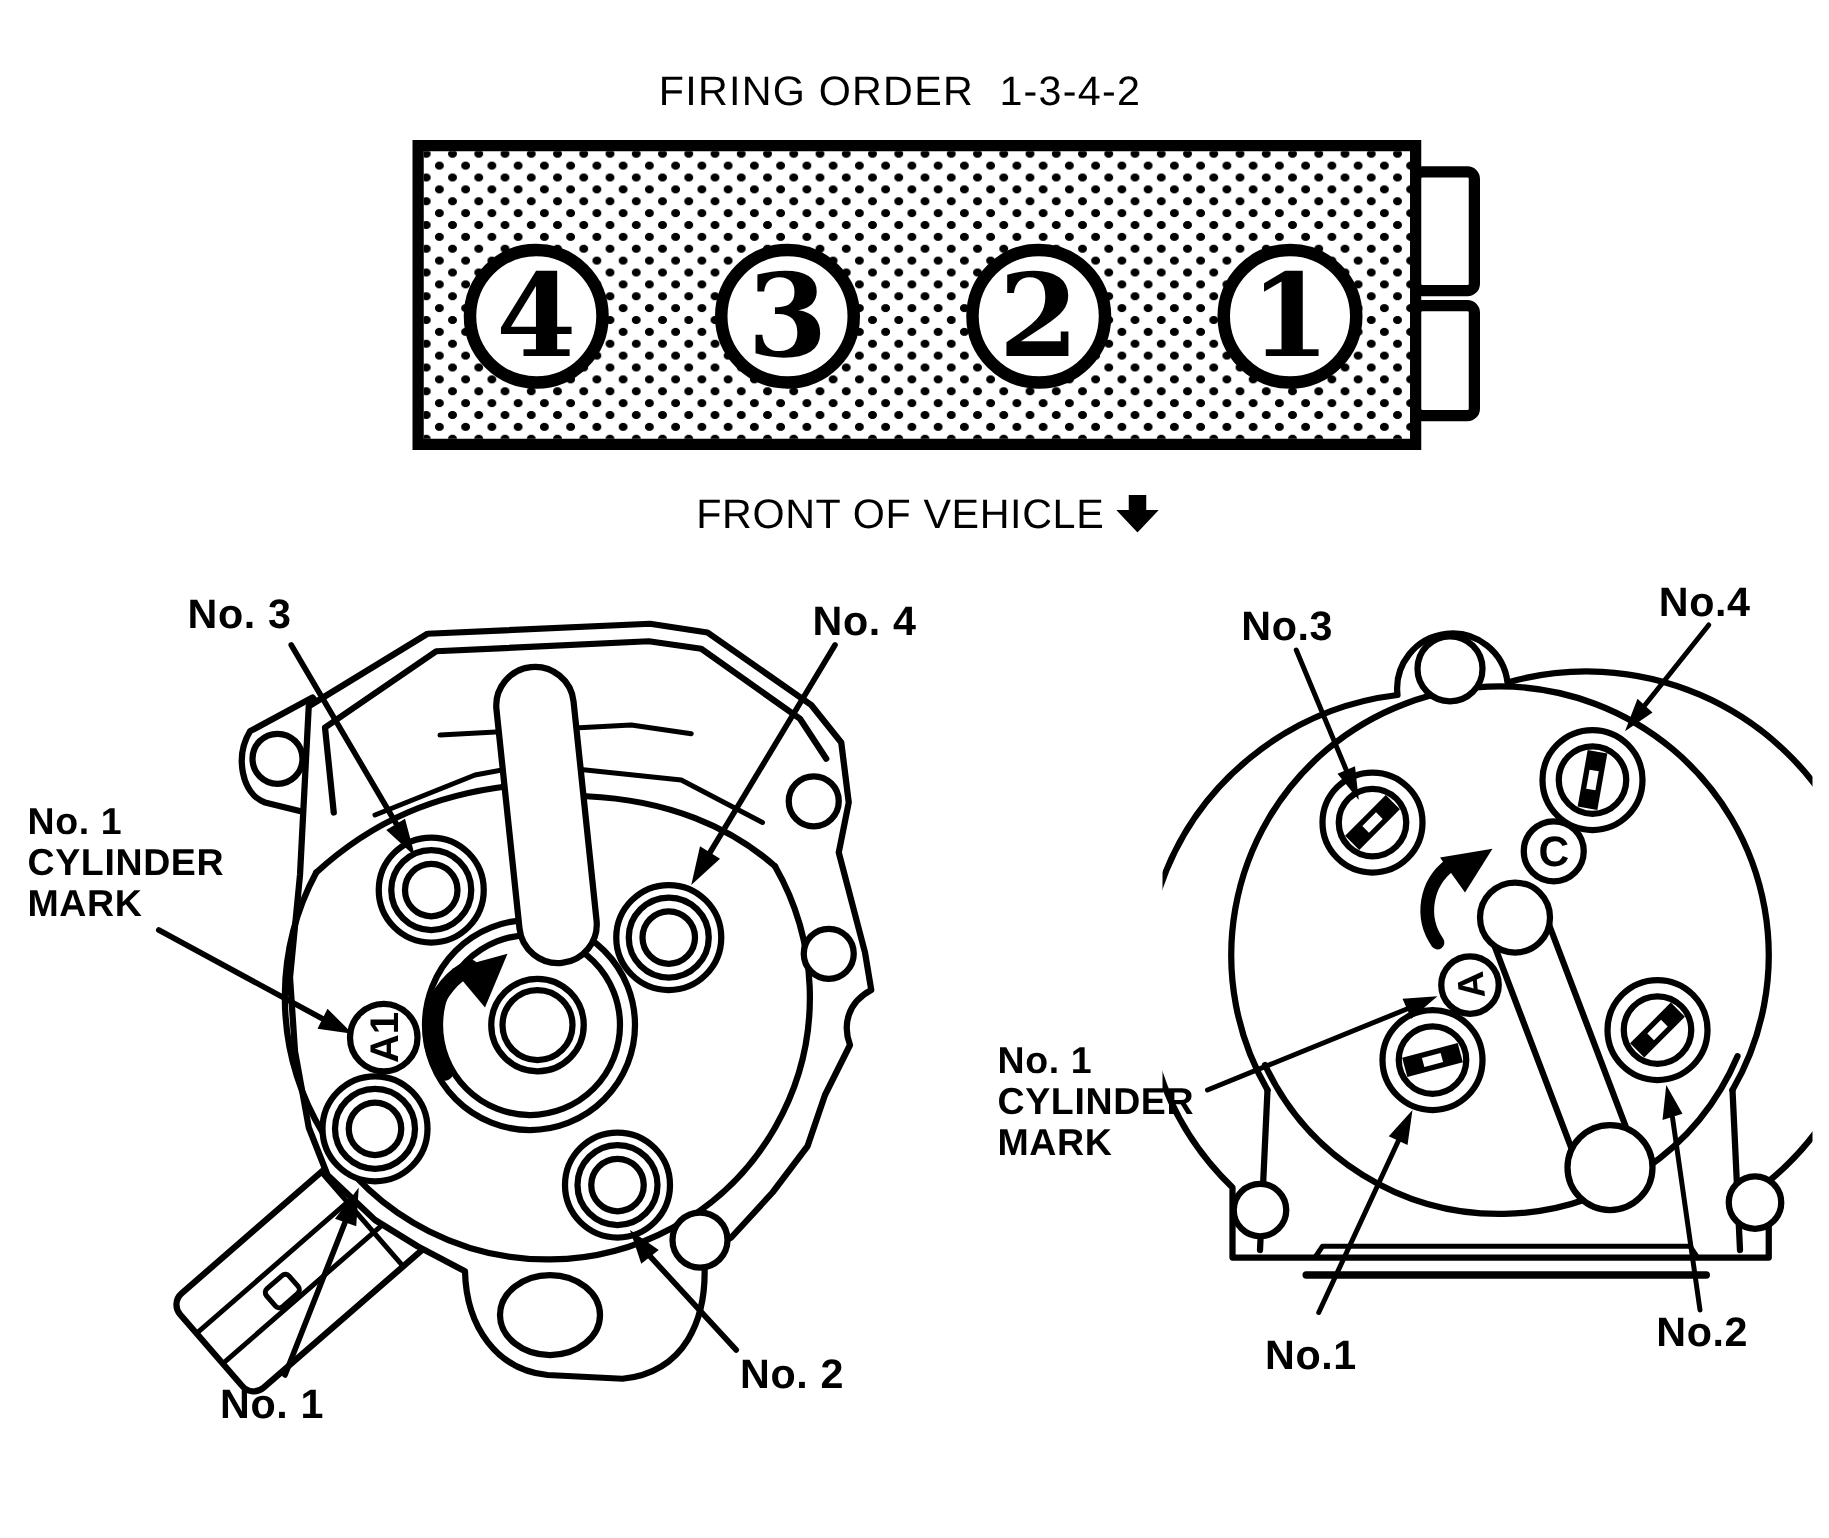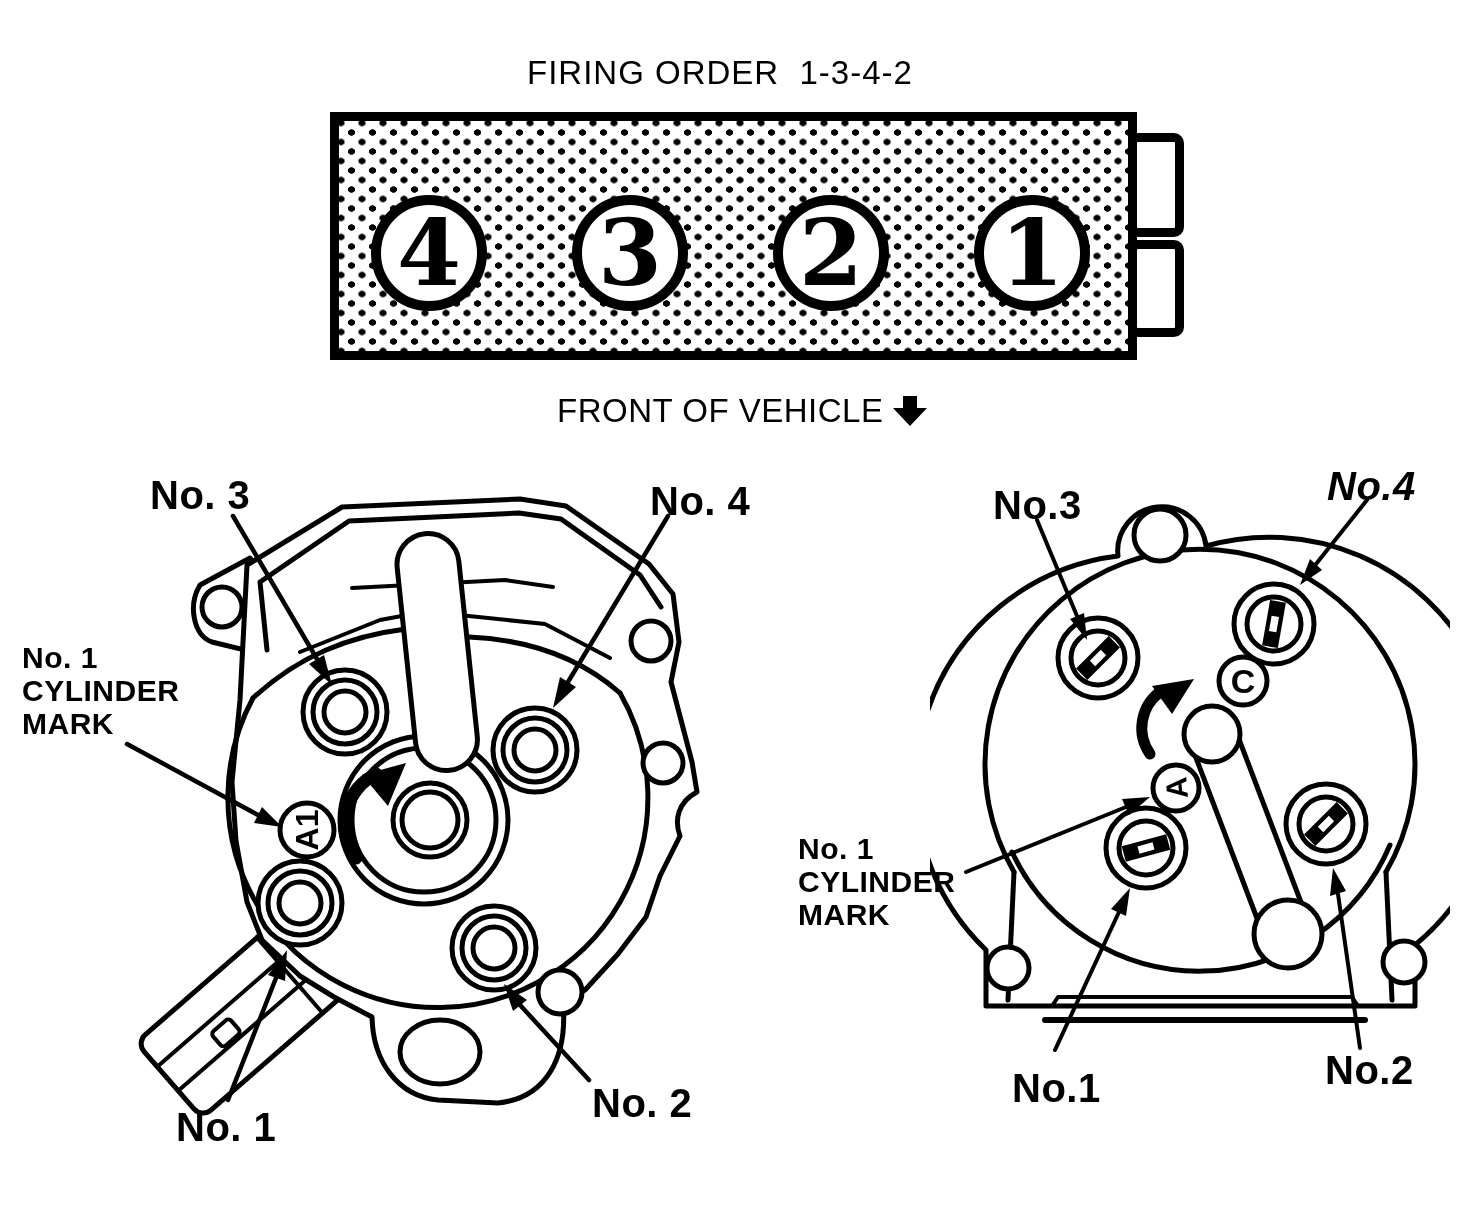--- a/index.html
+++ b/index.html
@@ -53,21 +53,21 @@
   }
   .tab-1{left:1128px;top:133px;height:104px;}
   .tab-2{left:1128px;top:240px;height:97px;}
   
   .dist-svg{position:absolute;}
   .svg-left{left:0;top:450px;}
   .svg-right{left:930px;top:460px;}
   
   .lbl{
     position:absolute;
-    font-size:40px;font-weight:700;line-height:1.05;letter-spacing:0.5px;
+    font-size:33px;font-weight:700;line-height:1.05;letter-spacing:0.5px;
   }
   .lbl-block{font-size:30px;line-height:33px;font-weight:700;}
   svg text{font-family:"Liberation Sans",sans-serif;}
 </style>
 </head>
 <body>
 
 <div class="page">
 
   <div class="title">FIRING ORDER  1-3-4-2</div>
@@ -274,21 +274,21 @@
   <div class="lbl" style="left:628px;top:480px;margin-left:22px;">No. 4</div>
   <div class="lbl lbl-block" style="left:22px;top:641px;">
     <div>No. 1</div>
     <div>CYLINDER</div>
     <div>MARK</div>
   </div>
   <div class="lbl" style="left:176px;top:1106px;">No. 1</div>
   <div class="lbl" style="left:548px;top:1082px;margin-left:44px;">No. 2</div>
 
   <div class="lbl" style="left:993px;top:484px;">No.3</div>
-  <div class="lbl" style="left:1327px;top:465px;font-style:italic;">No.4</div>
+  <div class="lbl" style="left:1327px;top:465px;">No.4</div>
   <div class="lbl lbl-block" style="left:798px;top:832px;">
     <div>No. 1</div>
     <div>CYLINDER</div>
     <div>MARK</div>
   </div>
   <div class="lbl" style="left:1012px;top:1051px;margin-top:16px;">No.1</div>
   <div class="lbl" style="left:1325px;top:1049px;">No.2</div>
 
 </div>
 

